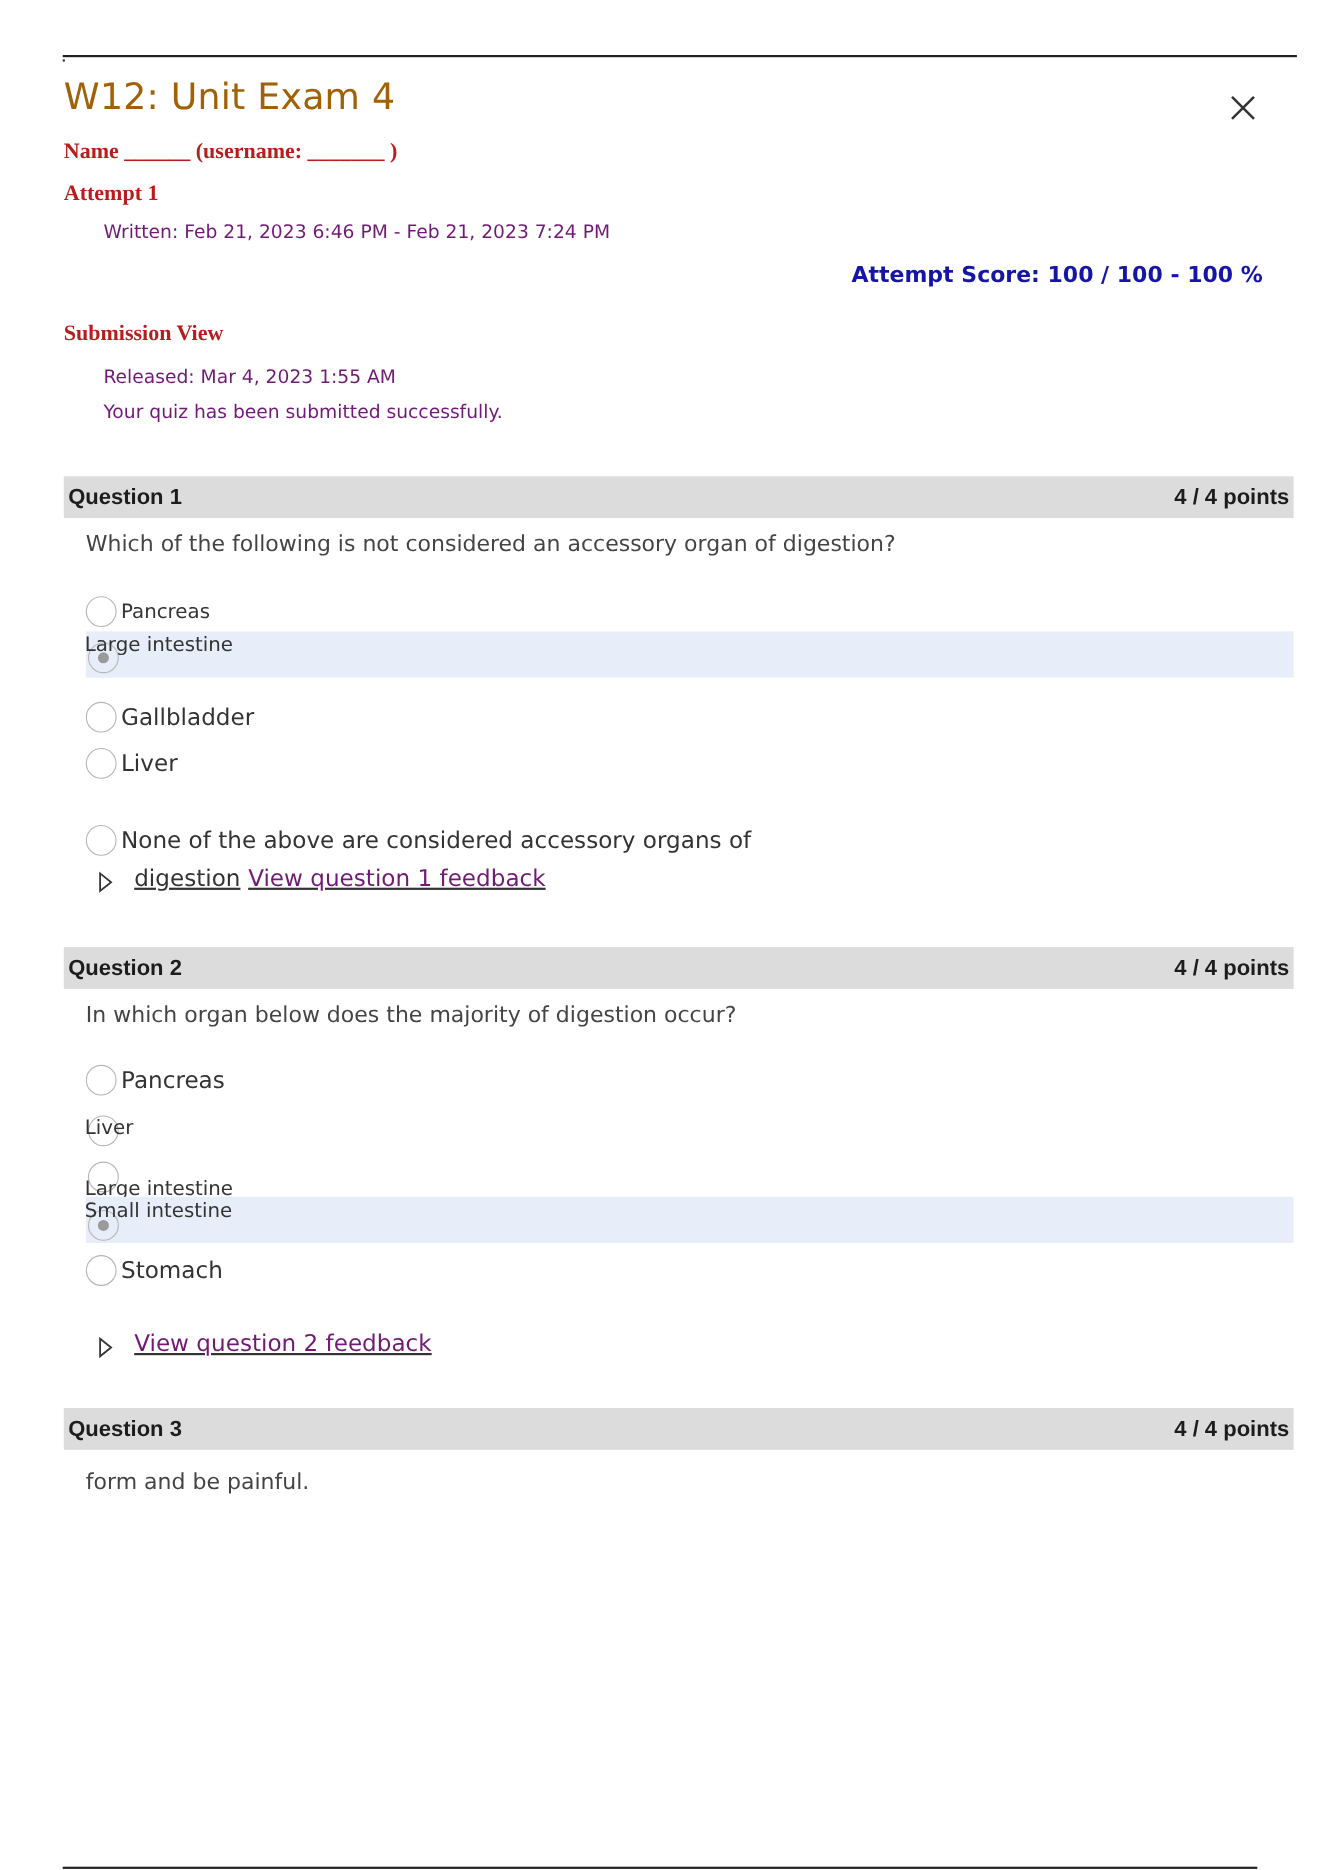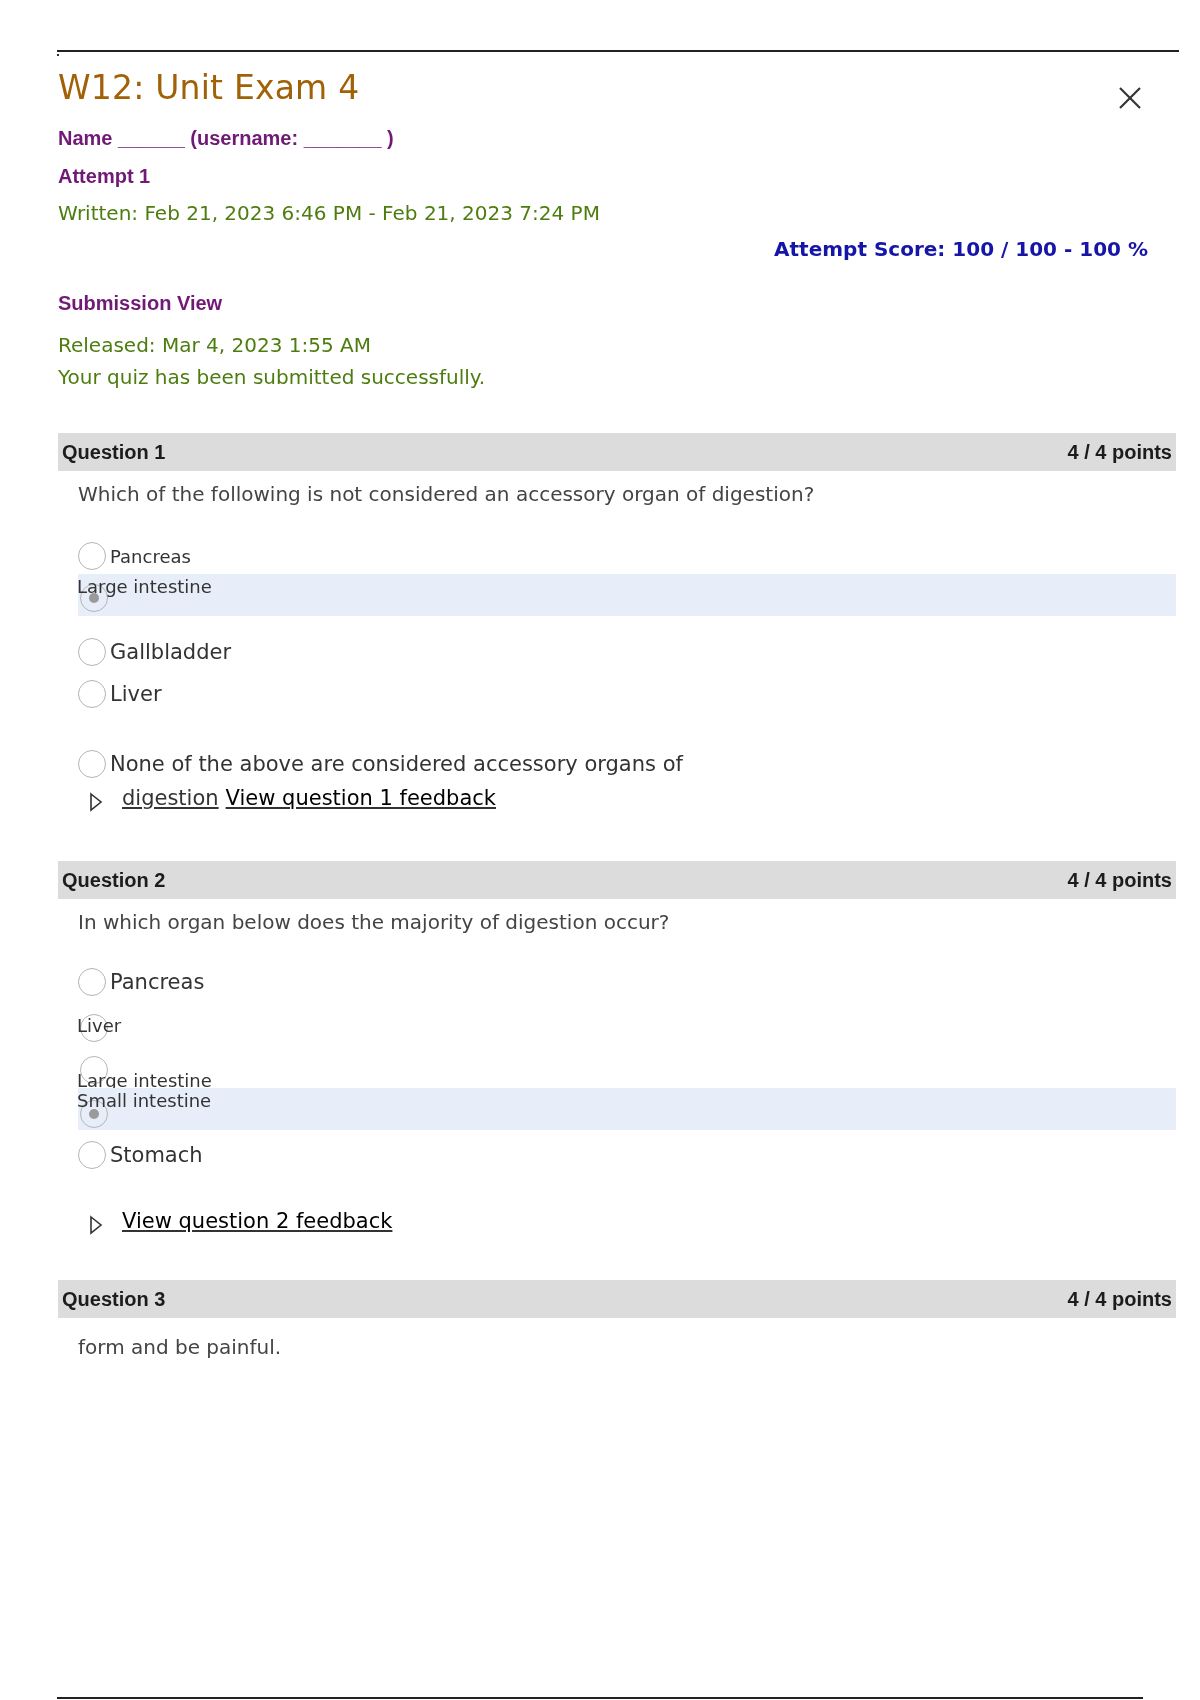--- a/index.html
+++ b/index.html
@@ -8,26 +8,26 @@
 
     .rule { position: absolute; height: 2px; background: #222; }
     .rule.top { left: 57px; top: 50px; width: 1122px; }
     .rule.bottom { left: 57px; top: 1697px; width: 1086px; }
     .tick { position: absolute; left: 57px; top: 54px; width: 2px; height: 2px; background: #333; }
 
     .title { position: absolute; left: 58px; top: 68px; font-size: 33px; color: #a16207; font-weight: normal; letter-spacing: 0.2px; }
     .close-btn { position: absolute; left: 1116px; top: 84px; width: 28px; height: 28px; cursor: pointer; }
     .close-btn svg { width: 28px; height: 28px; }
 
-    .bold-label { position: absolute; font-family: Liberation Sans, sans-serif; font-weight: bold; color: #701a75; font-size: 20px; }
+    .bold-label { position: absolute; font-family: Liberation Serif, serif; font-weight: bold; color: #b91c1c; font-size: 20px; }
     .name-line { left: 58px; top: 127px; }
     .attempt { left: 58px; top: 165px; }
     .submission { left: 58px; top: 292px; font-size: 20px; }
 
-    .plain { position: absolute; font-size: 20px; color: #4d7c0f; }
+    .plain { position: absolute; font-size: 17px; color: #701a75; margin-left: 36px; }
     .written { left: 58px; top: 201px; }
     .released { left: 58px; top: 333px; }
     .success { left: 58px; top: 365px; }
 
     .score { position: absolute; right: 52px; top: 237px; font-size: 20px; font-weight: bold; color: #1515a8; }
 
     .q-header { position: absolute; left: 58px; width: 1118px; height: 38px; background: #dcdcdc; display: flex; align-items: center; justify-content: space-between; padding: 0 4px; font-family: "Liberation Sans", sans-serif; font-weight: bold; font-size: 20px; color: #1c1c1c; }
 
     .q-text { position: absolute; left: 78px; font-size: 20px; color: #444; line-height: 32px; }
 
@@ -35,21 +35,21 @@
     .radio { width: 28px; height: 28px; border: 1.5px solid #b5b5b5; border-radius: 50%; background: #fff; margin-right: 4px; flex: 0 0 28px; position: relative; }
     .opt.small { font-size: 18px; }
 
     .selected-band { position: absolute; left: 78px; width: 1098px; height: 42px; background: #e7eef9; }
     .overlap-label { position: absolute; left: 77px; font-size: 18px; color: #333; }
     .overlap-radio { position: absolute; left: 80px; width: 28px; height: 28px; border: 1.5px solid #b5b5b5; border-radius: 50%; }
     .overlap-radio.checked::after { content: ""; position: absolute; left: 8px; top: 8px; width: 10px; height: 10px; border-radius: 50%; background: #9a9a9a; }
 
     .feedback { position: absolute; left: 88px; display: flex; align-items: center; font-size: 21px; color: #333; text-decoration: underline; }
     .feedback .tri { width: 16px; height: 20px; margin-right: 18px; margin-top: 8px; }
-    .feedback a { color: #000000; text-decoration: none; cursor: pointer; }
+    .feedback a { color: #701a75; text-decoration: none; cursor: pointer; }
   </style>
 </head>
 <body>
 
 <div class="rule top"></div>
 <div class="tick"></div>
 
 <h1 class="title">W12: Unit Exam 4</h1>
 
 <div class="close-btn">

